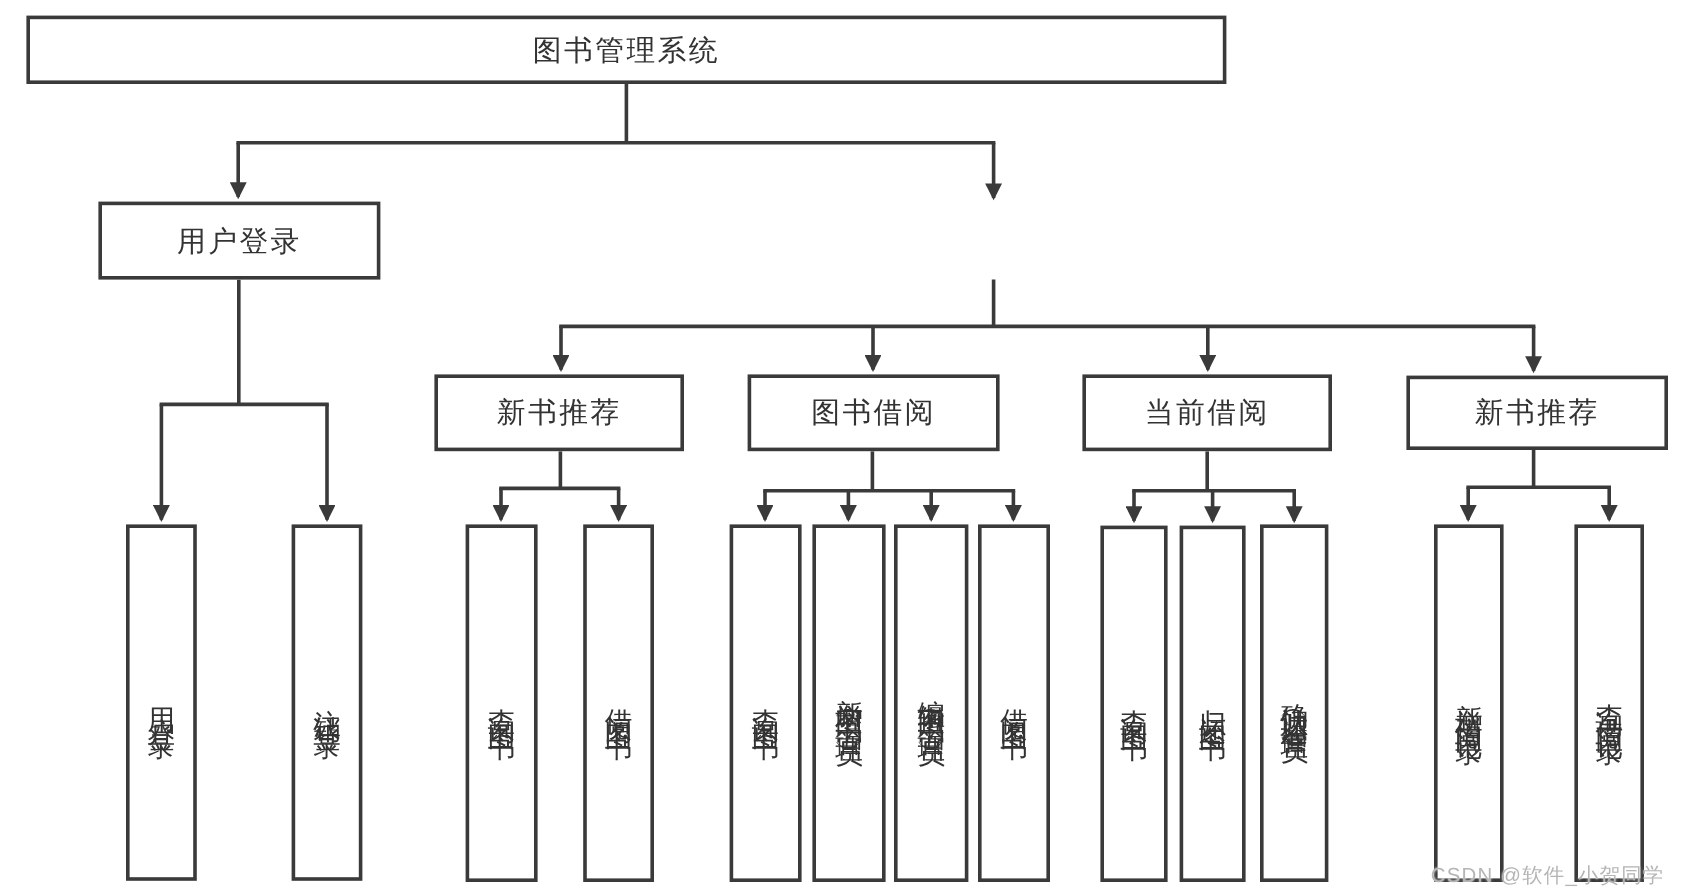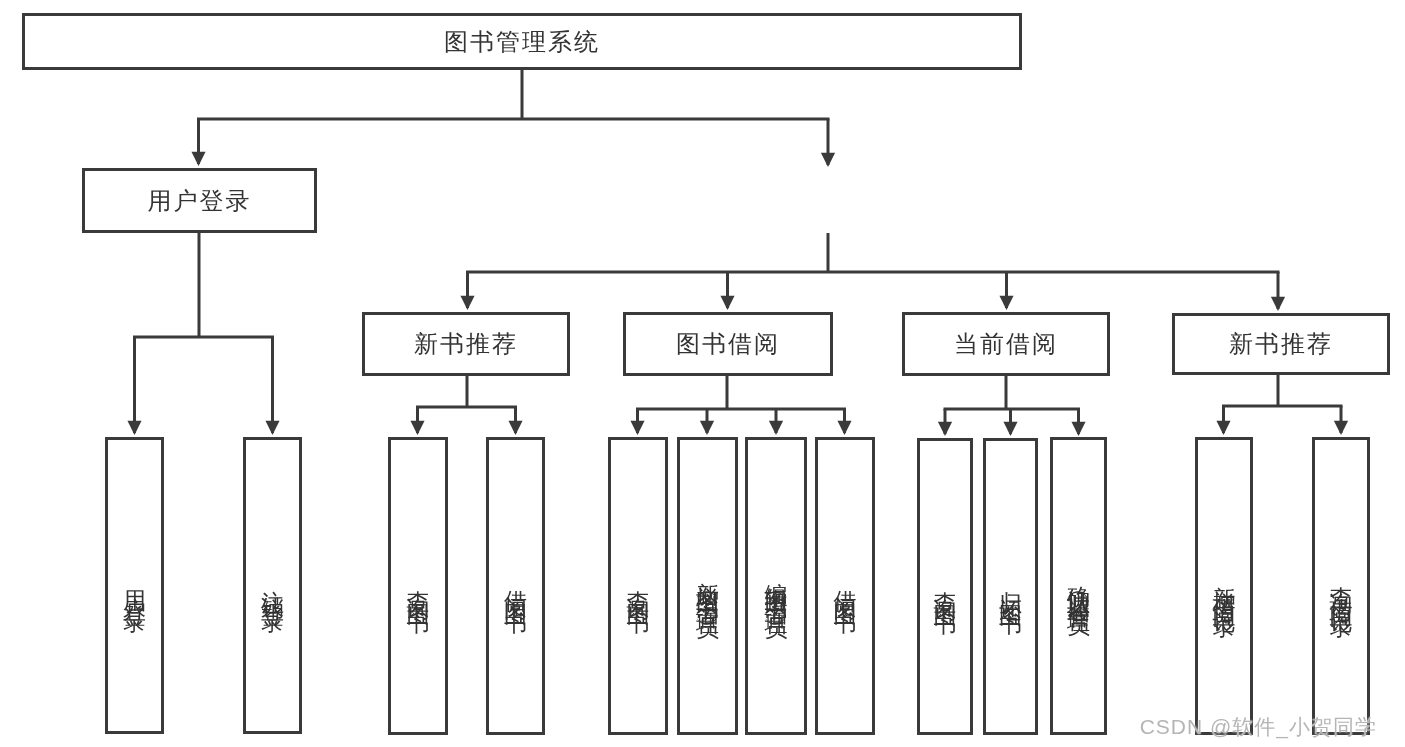--- a/index.html
+++ b/index.html
@@ -28,22 +28,22 @@
     background:#ffffff;
     display:flex;align-items:center;justify-content:center;
     writing-mode:vertical-rl;
     text-orientation:mixed;
     font-size:23px;
     letter-spacing:7px;
     line-height:1;
   }
   .watermark{
     position:absolute;
-    right:28px;bottom:6px;
-    font-size:21px;
+    right:18px;bottom:6px;
+    font-size:17px;
     color:#b5b5b5;
     text-shadow:0 0 2px #ffffff;
     letter-spacing:1px;
   }
 </style>
 </head>
 <body>
 
 <div class="stage">
 

